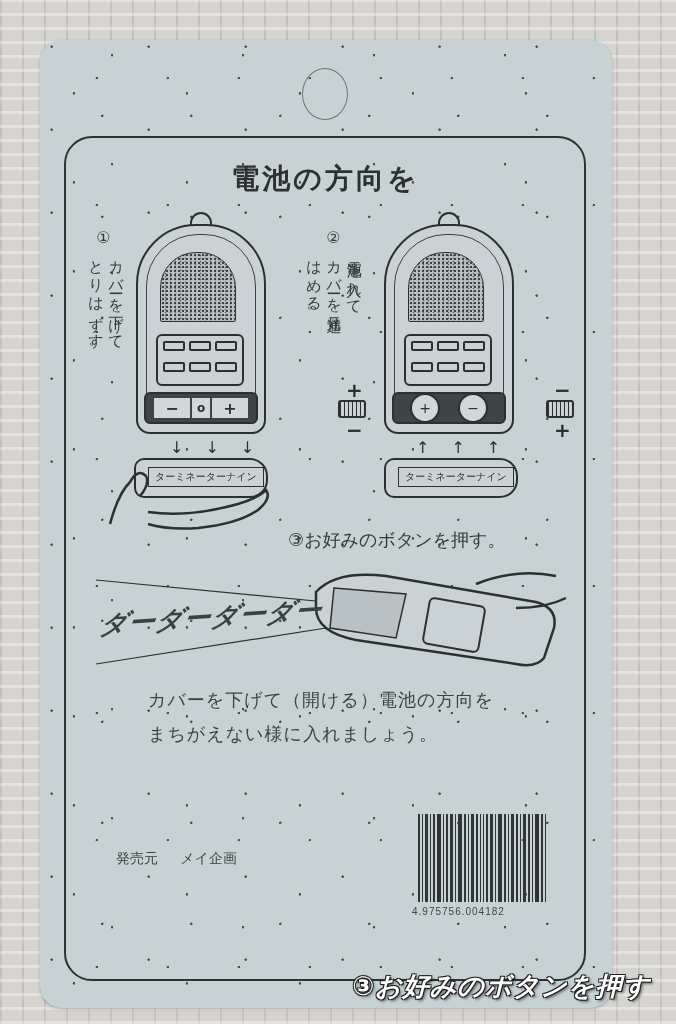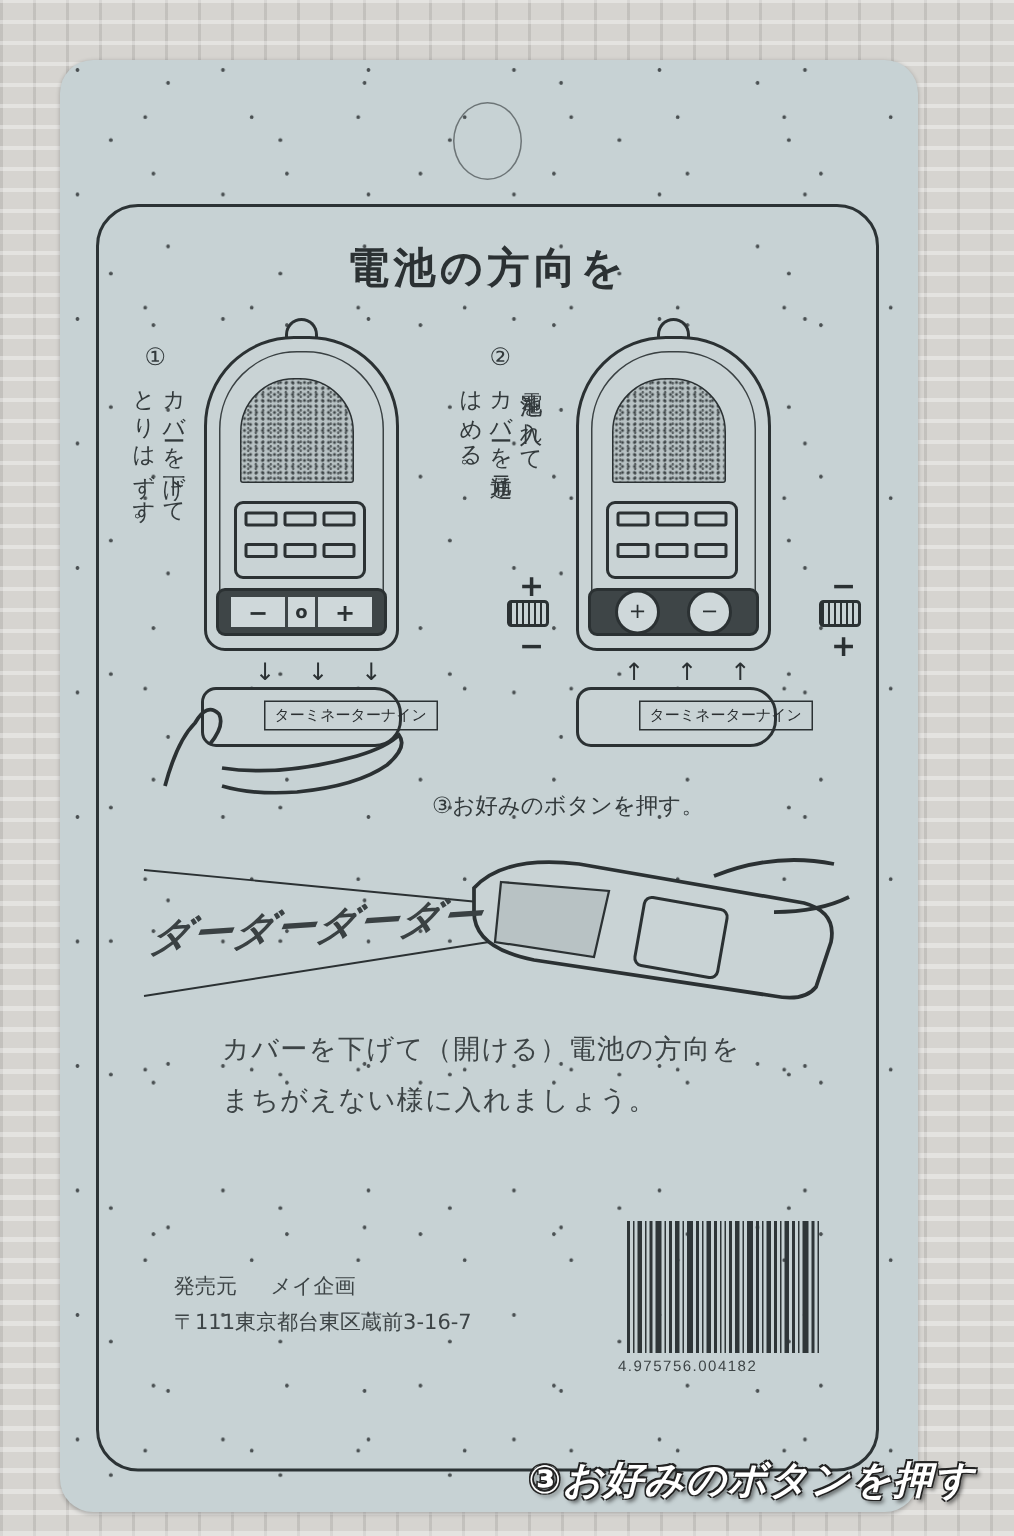--- a/index.html
+++ b/index.html
@@ -128,36 +128,36 @@
   .cover {
     position: absolute;
     border: 2.5px solid #2b3133;
     border-radius: 10px 18px 18px 10px;
     background: #c9d3d5;
   }
   .cover .label {
     position: absolute; left: 12px; top: 7px;
     border: 1.5px solid #2b3133;
     padding: 2px 6px;
-    font-size: 10px; white-space: nowrap; margin-left: 28px;
+    font-size: 10px; white-space: nowrap;
   }
   .hand {
     position: absolute;
   }
   .sign {
     position: absolute; font-size: 20px; font-weight: bold; color: #2b3133;
   }
   .battery-side {
     position: absolute; width: 28px; height: 18px;
     border: 2px solid #2b3133; border-radius: 3px;
     background: repeating-linear-gradient(90deg, #2b3133 0 1.5px, #c9d3d5 1.5px 4px);
   }
   .step3 {
     position: absolute;
-    font-size: 15px; color: #333a3c;
+    font-size: 18px; color: #333a3c;
   }
   .dada {
     position: absolute;
     font-size: 26px; font-weight: bold; font-style: italic;
     color: #3a4143;
     letter-spacing: 1px;
     transform: skewX(-14deg) rotate(-4deg);
   }
   .desc {
     position: absolute;
@@ -283,21 +283,20 @@
     <div class="dada" style="left:36px; top:462px;">ダーダーダーダー</div>
 
     <div class="desc" style="left:82px; top:579px;">まちがえない様に入れましょう。</div>
     <div class="desc" style="left:82px; top:545px;">カバーを下げて（開ける）電池の方向を</div>
 
     <div class="publisher" style="left:50px; top:708px;">
       <div>
         <span>発売元</span>&nbsp;&nbsp;&nbsp;&nbsp;
         <span>メイ企画</span>
       </div>
-      <div>〒111東京都台東区蔵前3-16-7</div>
     </div>
 
     <div class="barcode" style="left:352px; top:676px;">
       <span style="width:2px"></span>
         <span style="width:1px"></span>
         <span style="width:3px"></span>
         <span style="width:1px"></span>
       <span style="width:2px"></span>
         <span style="width:4px"></span>
         <span style="width:1px"></span>

